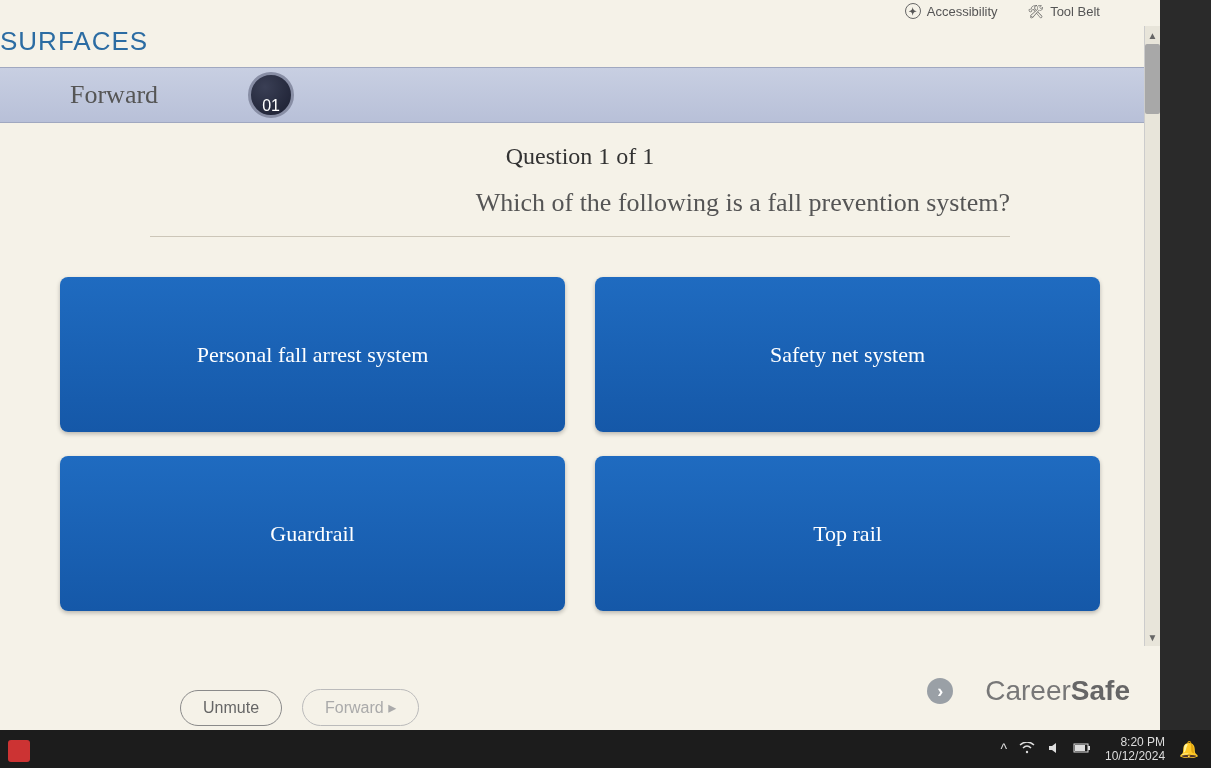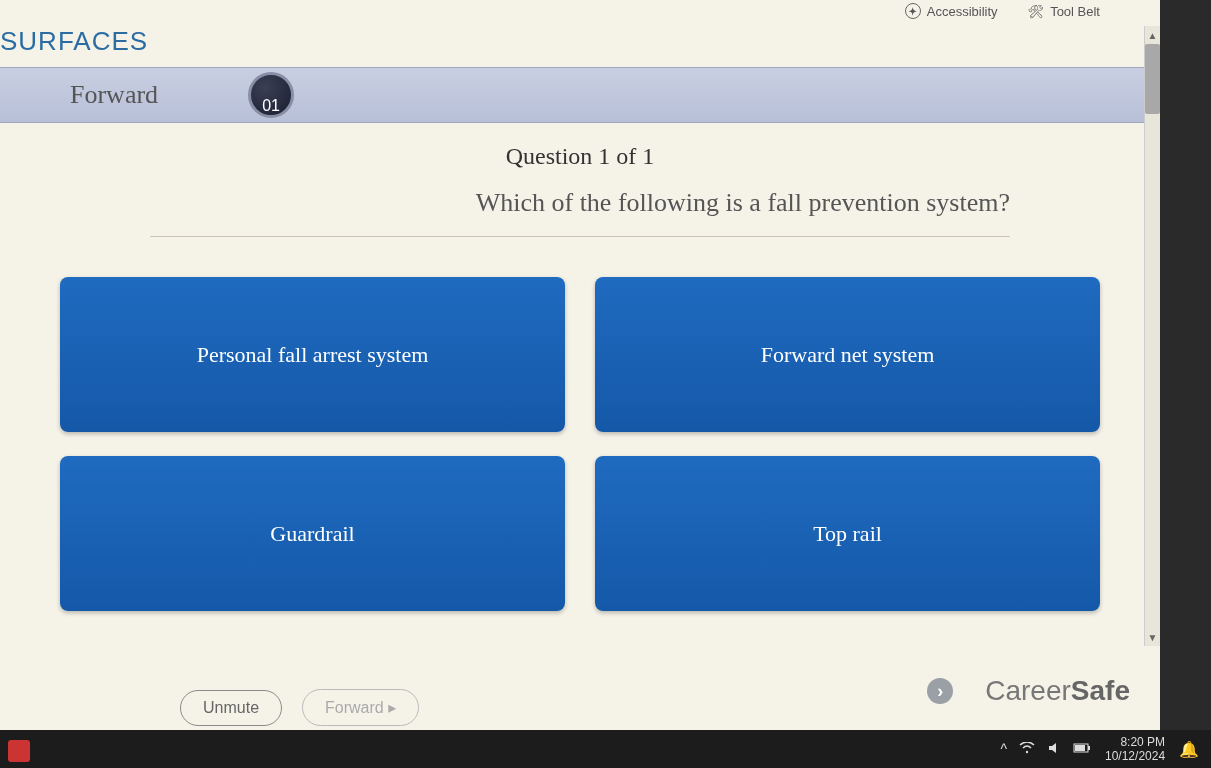--- a/index.html
+++ b/index.html
@@ -199,21 +199,21 @@
     <span class="question-badge">
       <span>01</span>
     </span>
   </div>
 
   <div class="content">
     <div class="q-counter">Question 1 of 1</div>
     <div class="q-text">Which of the following is a fall prevention system?</div>
     <div class="answers">
       <button class="answer-btn">Personal fall arrest system</button>
-      <button class="answer-btn">Forward net system</button>
+      <button class="answer-btn">Safety net system</button>
       <button class="answer-btn">Guardrail</button>
       <button class="answer-btn">Top rail</button>
     </div>
   </div>
 
   <div class="footer">
     <button class="pill-btn">Unmute</button>
     <button class="pill-btn disabled">Forward ▸</button>
     <div class="brand">
       <span class="brand-chevron">›</span>

